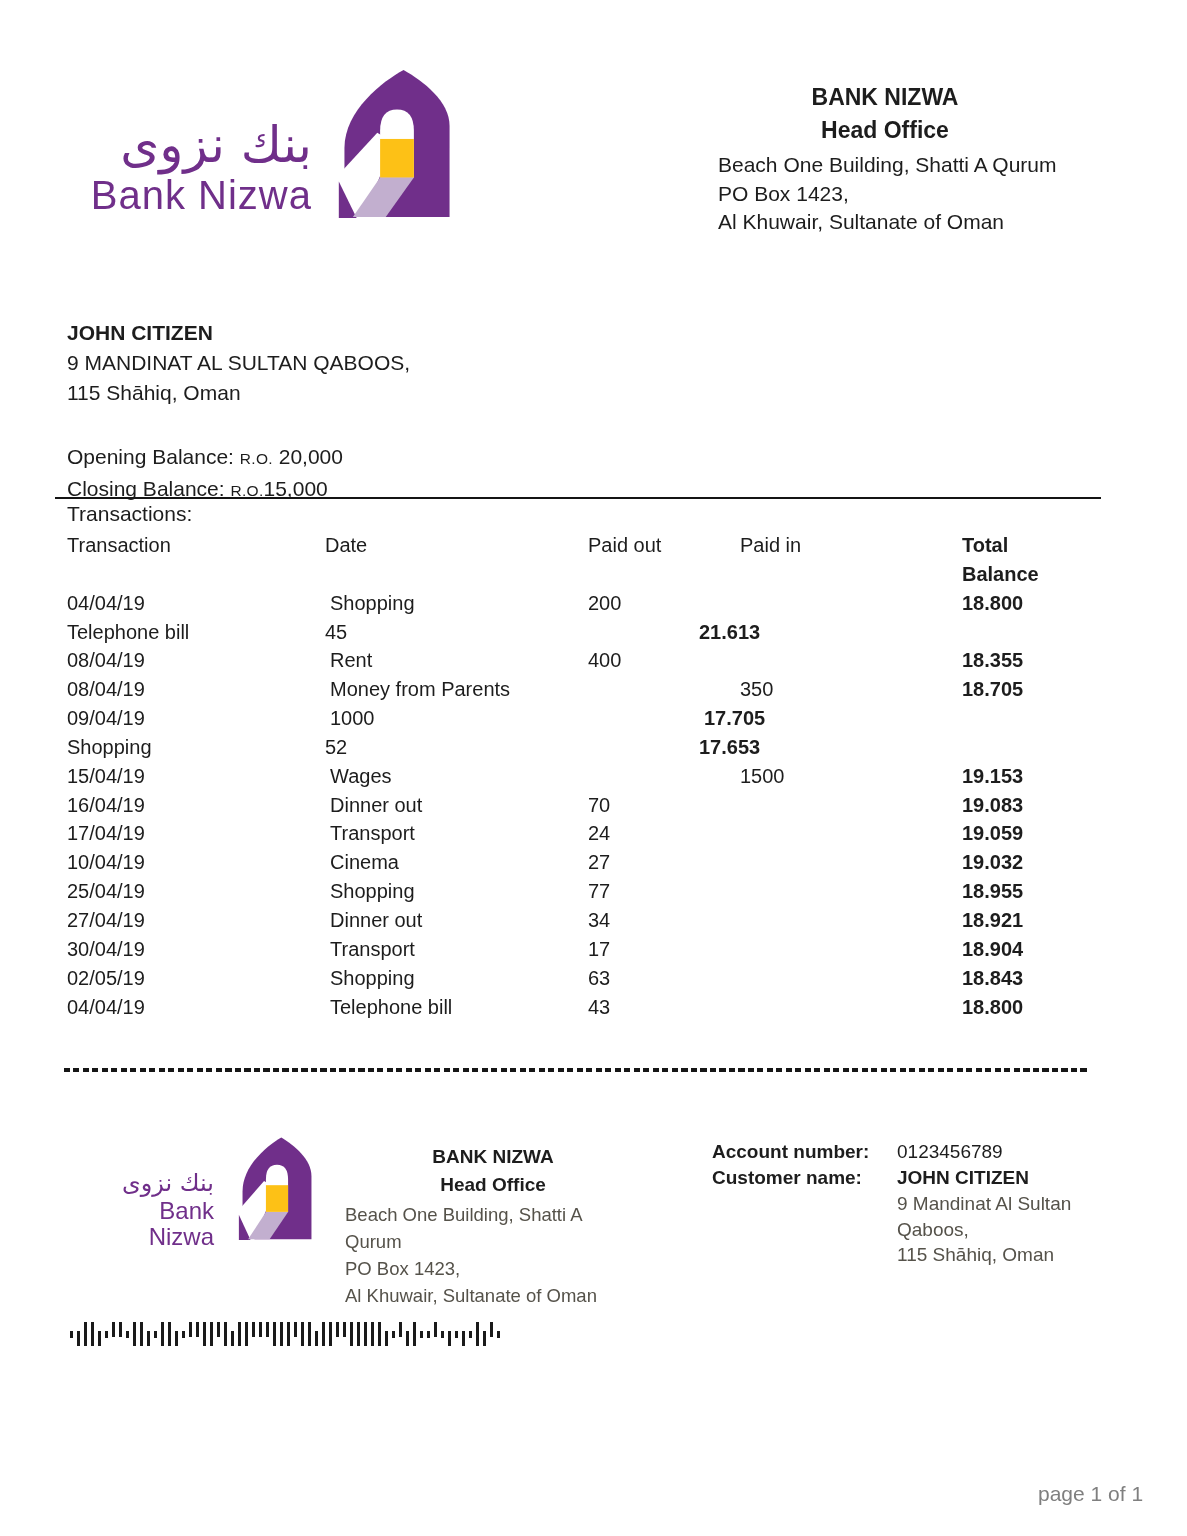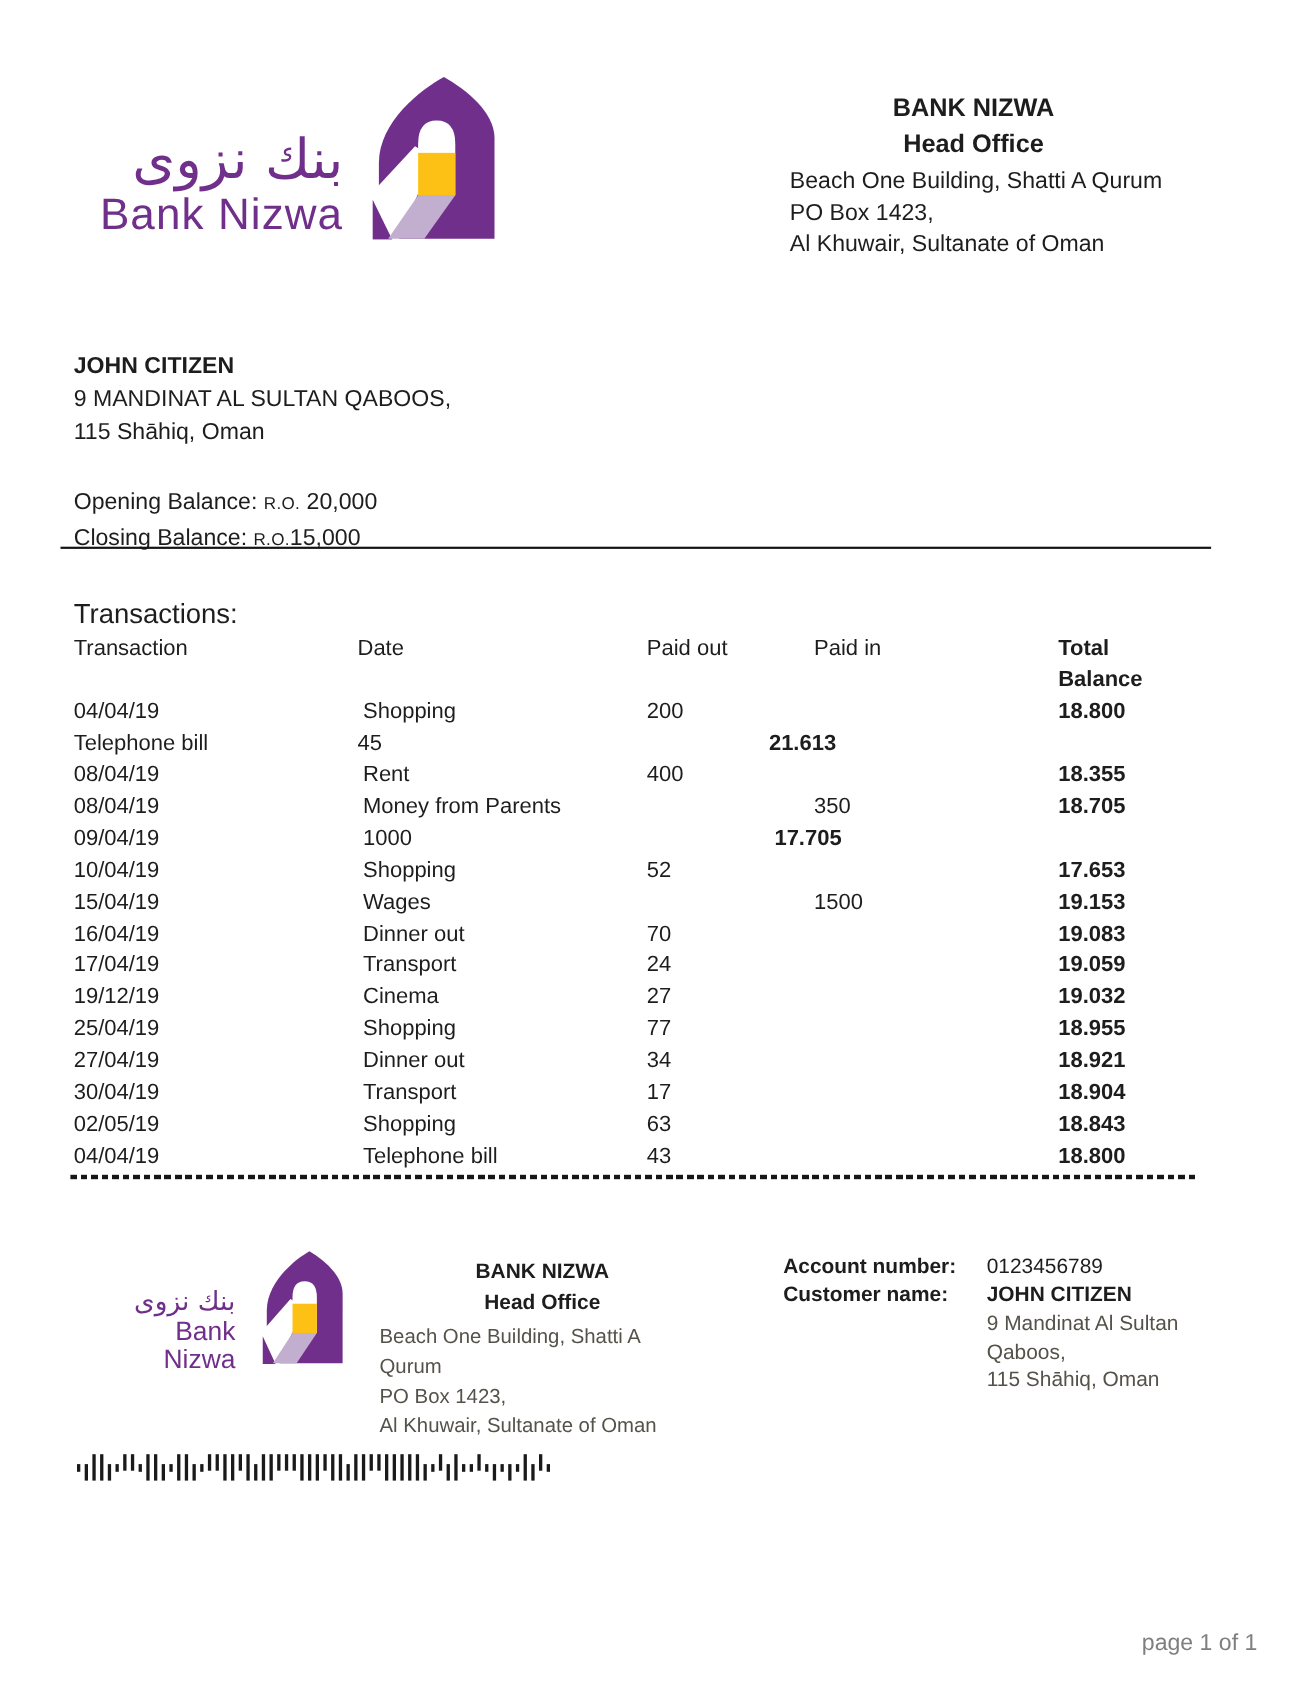--- a/index.html
+++ b/index.html
@@ -34,21 +34,21 @@
   .customer{left:67px;top:318px;font-size:21px;line-height:30px;}
   .cust-name{font-weight:bold;}
 
   
   .balances{left:67px;top:442px;font-size:21px;line-height:30px;}
   .ro{font-size:15.5px;letter-spacing:.3px;}
   .rule{left:55px;top:497px;width:1046px;height:0;border-top:2px solid #141414;}
 
   
   .tx{left:67px;top:503px;width:1070px;font-size:20px;}
-  .tx-title{font-size:25px;line-height:22px;margin-bottom:6px;margin-top:44px;}
+  .tx-title{font-size:21px;line-height:22px;margin-bottom:6px;}
   .tx-head,.tx-row{display:flex;align-items:flex-start;}
   .tx-cell{line-height:28.85px;}
   .c0{width:263px;}
   .c1{width:258px;}
   .c2{width:152px;}
   .c3{width:222px;}
   .c4{width:120px;font-weight:bold;}
   .tx-head .c4{font-weight:bold;width:80px;}
   .tx-body{margin-top:0;}
 
@@ -167,21 +167,20 @@
         <div class="tx-cell c3">350</div>
         <div class="tx-cell c4">18.705</div>
       </div>
       <div class="tx-row">
         <div class="tx-cell c0">09/04/19</div>
         <div class="tx-cell c2">1000</div>
         <div class="tx-cell c3"></div>
         <div class="tx-cell c4">17.705</div>
       </div>
       <div class="tx-row">
-        <div class="tx-cell c0">10/04/19</div>
         <div class="tx-cell c1">Shopping</div>
         <div class="tx-cell c2">52</div>
         <div class="tx-cell c3"></div>
         <div class="tx-cell c4">17.653</div>
       </div>
       <div class="tx-row">
         <div class="tx-cell c0">15/04/19</div>
         <div class="tx-cell c1">Wages</div>
         <div class="tx-cell c2"></div>
         <div class="tx-cell c3">1500</div>
@@ -195,21 +194,21 @@
         <div class="tx-cell c4">19.083</div>
       </div>
       <div class="tx-row">
         <div class="tx-cell c0">17/04/19</div>
         <div class="tx-cell c1">Transport</div>
         <div class="tx-cell c2">24</div>
         <div class="tx-cell c3"></div>
         <div class="tx-cell c4">19.059</div>
       </div>
       <div class="tx-row">
-        <div class="tx-cell c0">19/12/19</div>
+        <div class="tx-cell c0">10/04/19</div>
         <div class="tx-cell c1">Cinema</div>
         <div class="tx-cell c2">27</div>
         <div class="tx-cell c3"></div>
         <div class="tx-cell c4">19.032</div>
       </div>
       <div class="tx-row">
         <div class="tx-cell c0">25/04/19</div>
         <div class="tx-cell c1">Shopping</div>
         <div class="tx-cell c2">77</div>
         <div class="tx-cell c3"></div>

